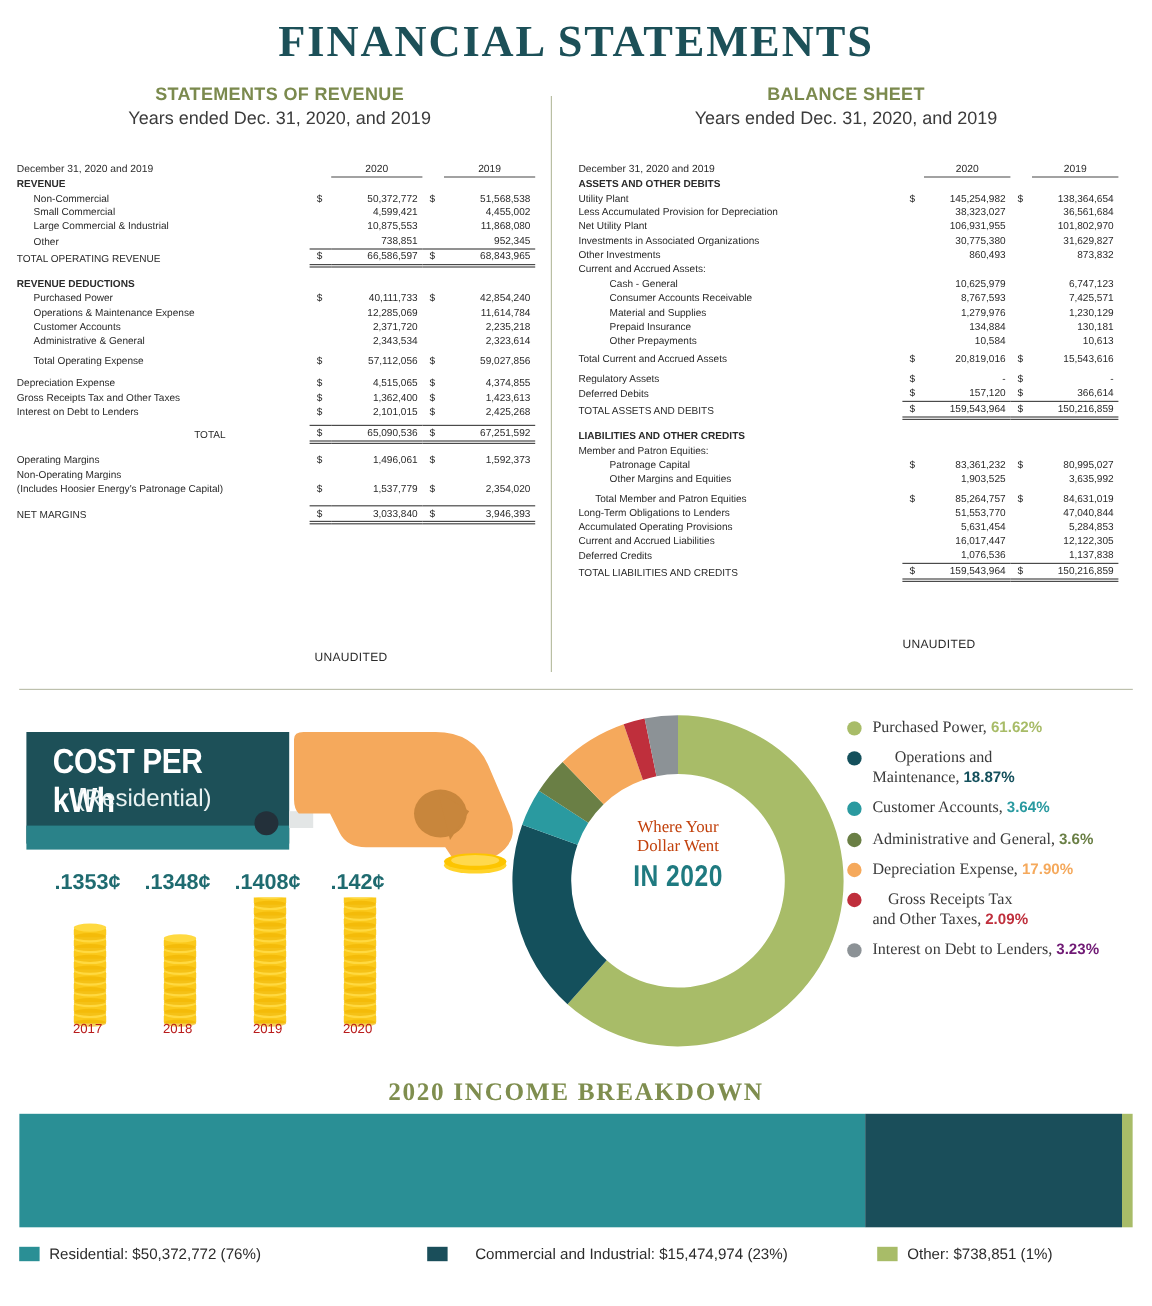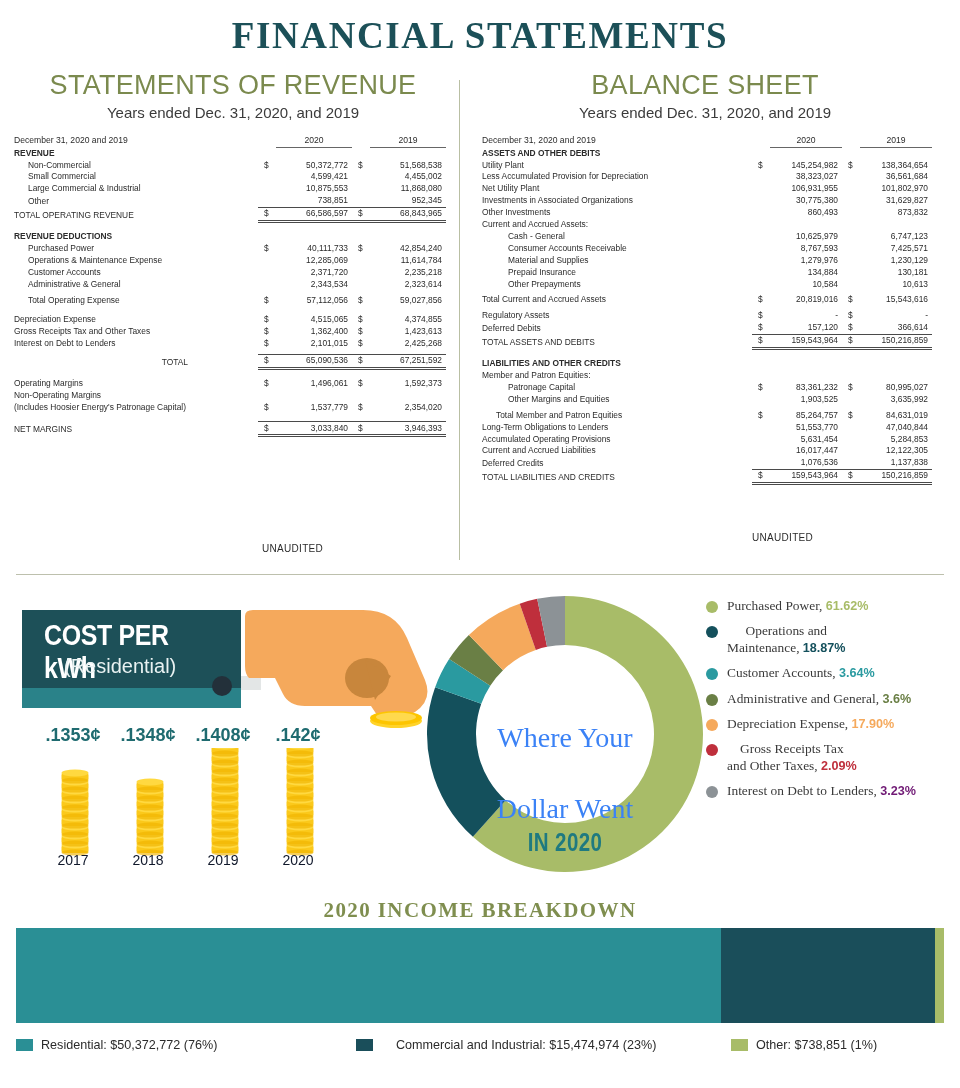--- a/index.html
+++ b/index.html
@@ -29,22 +29,22 @@
     letter-spacing: 1.6px;
     color: #1c5058;
   }
 
   
   .sec-head {
     position: absolute;
     text-align: center;
   }
   .sec-head .h1 {
-    font-size: 27px;
-    font-weight: normal;
+    font-size: 15px;
+    font-weight: bold;
     color: #7b8a4e;
     letter-spacing: 0.3px;
   }
   .sec-head .h2 {
     font-size: 15px;
     color: #3b3b3b;
     margin-top: 3px;
   }
   #sec-head-left  { left: 8px;   top: 70px; width: 450px; }
   #sec-head-right { left: 470px; top: 70px; width: 470px; }
@@ -176,42 +176,41 @@
   .cent-lbl {
     position: absolute;
     font-size: 18px;
     font-weight: bold;
     color: #1f6b70;
     text-align: center;
     width: 86px;
   }
   .year-lbl {
     position: absolute;
-    font-size: 14px;
-    color: #0f172a;
+    font-size: 11px;
+    color: #b91c1c;
     text-align: center;
     width: 86px;
     top: 852px;
   }
 
   
   #donut-wrap { position: absolute; left: 423px; top: 592px; }
   .donut-center-txt {
     position: absolute;
     left: 423px; top: 682px;
     width: 284px;
     text-align: center;
     pointer-events: none;
   }
   .donut-center-txt .dl1 {
     font-family: "Liberation Serif", serif;
-    font-size: 28px;
-    color: #3b82f6;
+    font-size: 14px;
+    color: #c2410c;
     line-height: 1.12;
-    margin-top: 40px;
   }
   .donut-center-txt .dl2 {
     font-family: "Liberation Sans Narrow", "Liberation Sans", sans-serif;
     font-weight: bold;
     font-size: 25px;
     color: #1f7a80;
     letter-spacing: 0.5px;
     margin-top: 3px;
     transform: scaleX(0.82);
   }

